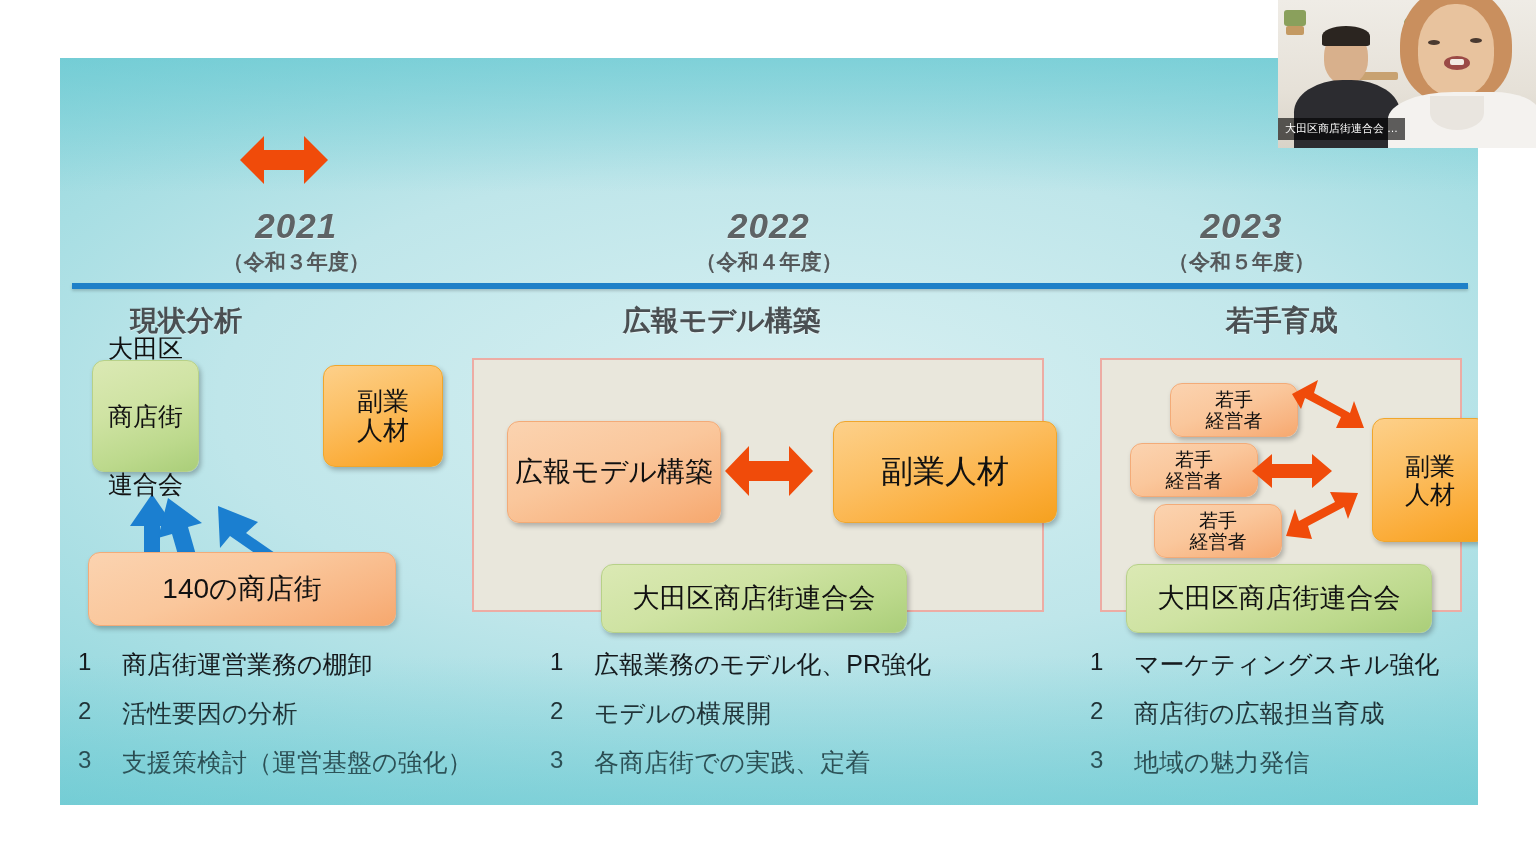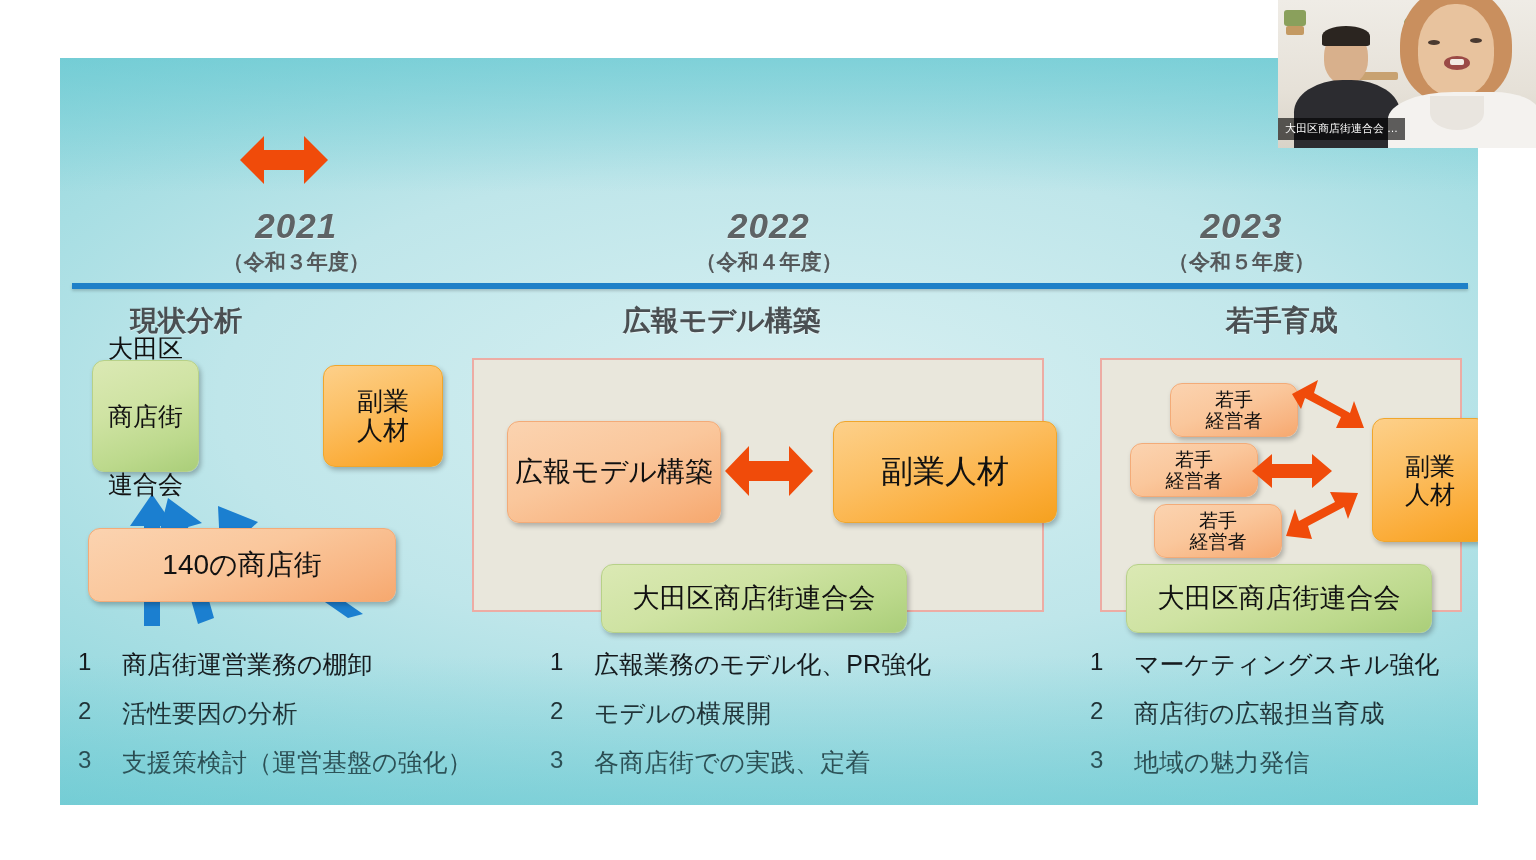--- a/index.html
+++ b/index.html
@@ -123,21 +123,21 @@
       <span>大田区</span>
       <span>商店街</span>
       <span>連合会</span>
     </div>
 
     <div class="box orange" style="left:217px;top:307px;width:118px;height:100px;font-size:26px;z-index:4;flex-direction:column;">
       <span>副業</span>
       <span>人材</span>
     </div>
 
-    <div class="box peach" style="left:28px;top:470px;width:306px;height:72px;font-size:28px;z-index:4;">
+    <div class="box peach" style="left:28px;top:494px;width:306px;height:72px;font-size:28px;z-index:4;">
         <span>140の商店街</span>
       </div>
 
     <div class="panel" style="left:412px;top:300px;width:568px;height:250px;z-index:1;"></div>
 
     <div class="box peach" style="left:447px;top:363px;width:212px;height:100px;font-size:28px;z-index:3;">
         <span>広報モデル構築</span>
       </div>
 
     <svg class="arrow" style="left:663px;top:383px;width:92px;height:60px;z-index:4" viewBox="0 0 92 60">

